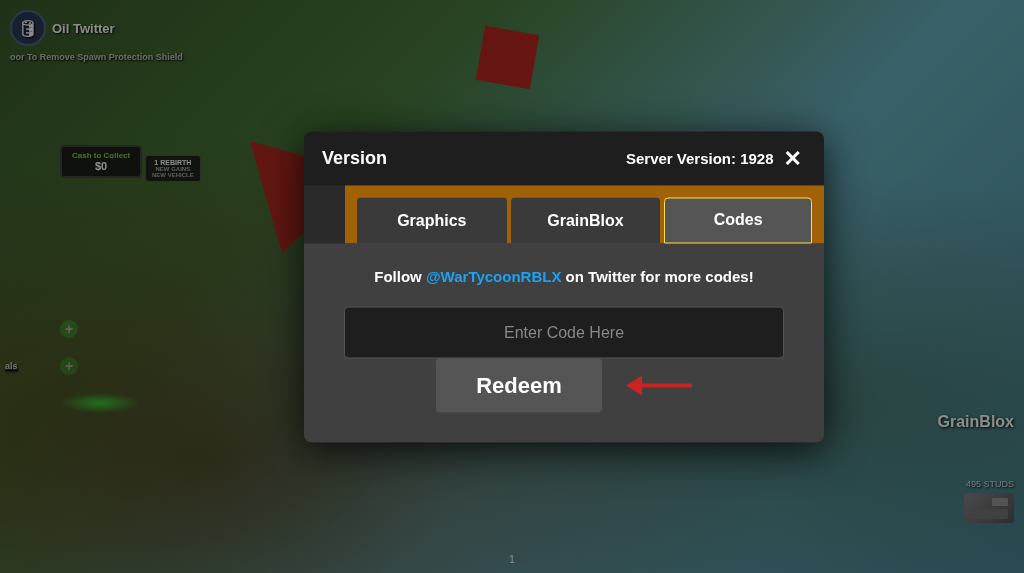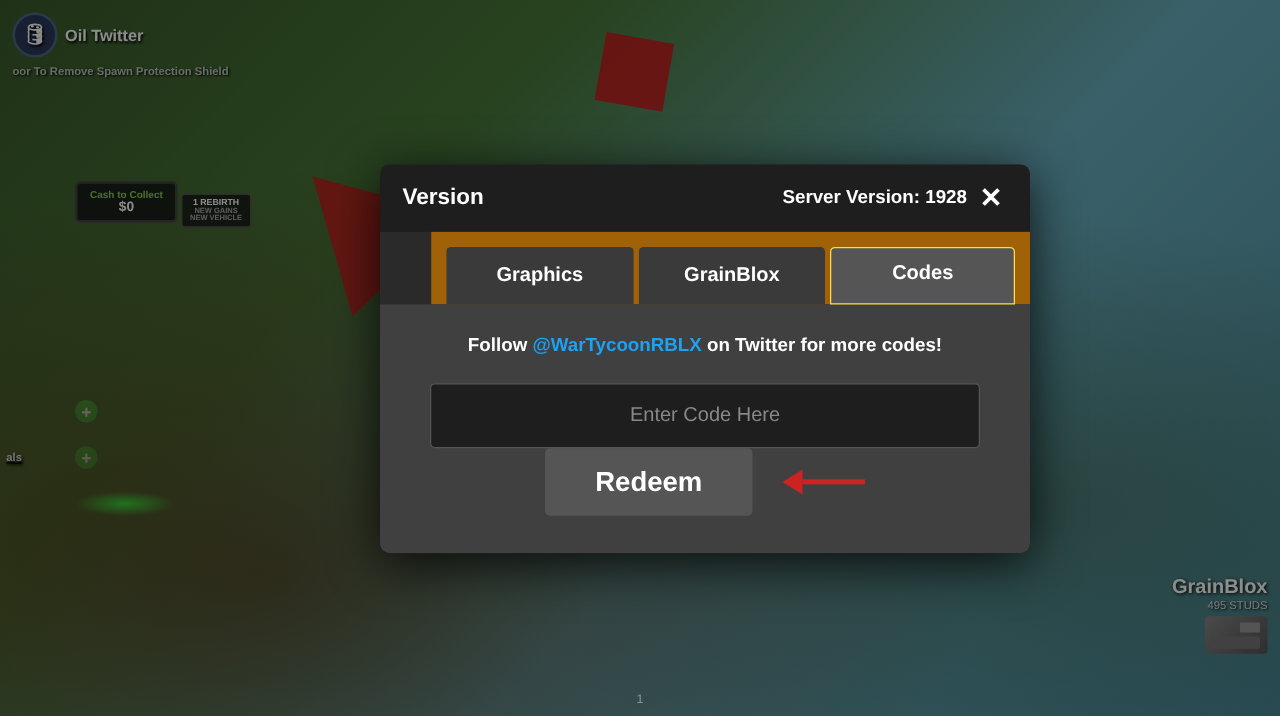--- a/index.html
+++ b/index.html
@@ -192,20 +192,21 @@
       font-size: 16px;
       font-weight: bold;
       text-shadow: 1px 1px 3px black;
       text-align: center;
     }
 
     .player-studs {
       color: rgba(255,255,255,0.8);
       font-size: 9px;
       text-shadow: 1px 1px 2px black;
+      margin-top: 48px;
     }
 
     .tank-icon {
       width: 50px;
       height: 30px;
       background: #666;
       border-radius: 3px;
       margin-left: auto;
       position: relative;
       overflow: hidden;

